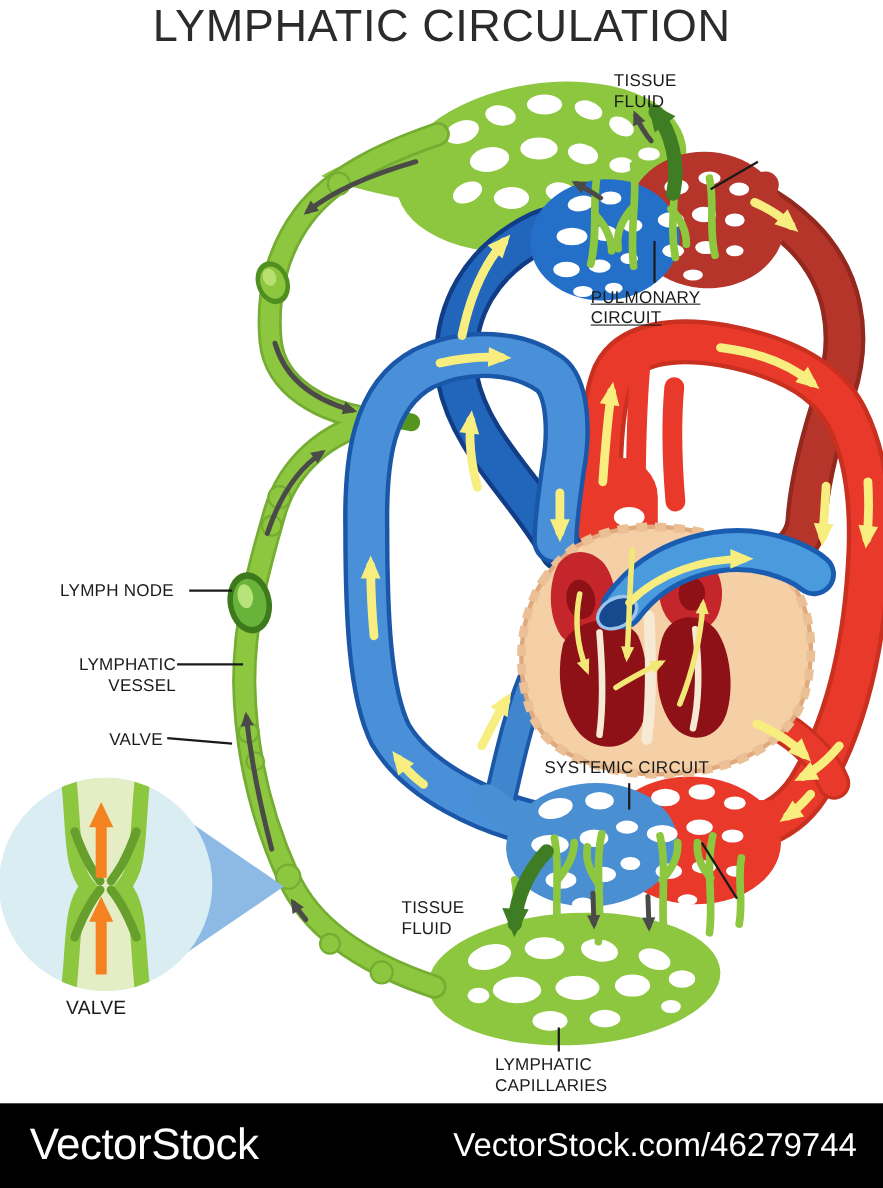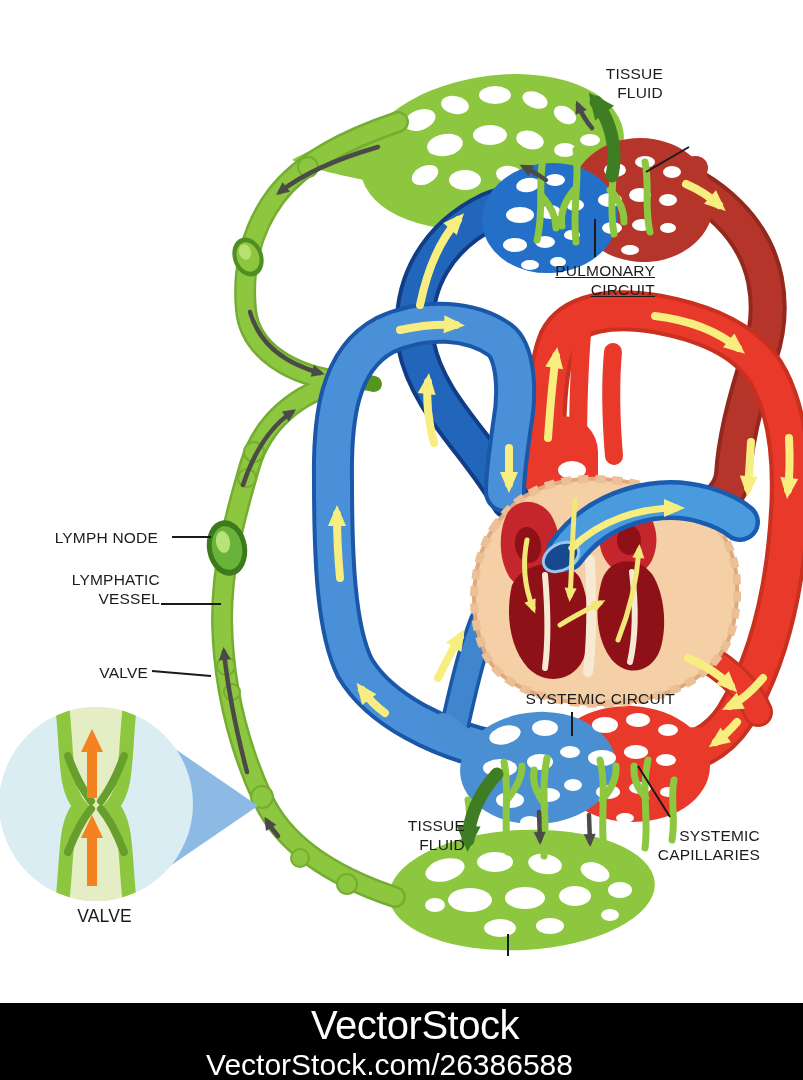--- a/index.html
+++ b/index.html
@@ -3,32 +3,33 @@
 <meta charset="utf-8">
 <style>
   html,body{margin:0;padding:0;background:#e8e8e8;}
   .stage{position:relative;width:803px;height:1080px;background:#ffffff;overflow:hidden;
          font-family:"Liberation Sans",sans-serif;}
   .title{position:absolute;top:0;left:0;width:803px;text-align:center;
          font-size:41px;font-weight:400;color:#2b2b2b;letter-spacing:.5px;}
   svg.art{position:absolute;top:0;left:0;}
   .lbl{position:absolute;font-size:15.5px;line-height:1.25;color:#1b1b1b;
        letter-spacing:.2px;font-weight:400;}
-  .c{text-align:right;} .r{text-align:right;}
+  .c{text-align:left;} .r{text-align:right;}
   .inset-lbl{font-size:17.5px;}
   .footer{position:absolute;left:0;bottom:0;width:803px;height:77px;background:#000;
-          display:flex;align-items:center;justify-content:space-between;flex-direction:column;}
+          display:flex;align-items:center;justify-content:space-between;}
   .brand{color:#fff;font-size:40px;font-weight:500;letter-spacing:-.5px;margin-left:27px;}
   .credit{color:#fff;font-size:30px;font-weight:400;margin-right:24px;}
 </style>
 </head>
 <body>
 
 <div class="stage">
 
+  <div class="title">LYMPHATIC CIRCULATION</div>
 
   <svg class="art" width="803" height="1003" viewBox="0 0 803 1003">
     <defs>
       <marker id="ay" markerUnits="userSpaceOnUse" markerWidth="26" markerHeight="26" refX="14" refY="12" orient="auto">
           <path d="M2,3L23,12L2,21Z" fill="#f7ee7f"></path>
         </marker>
       <marker id="ays" markerUnits="userSpaceOnUse" markerWidth="17" markerHeight="17" refX="9" refY="8" orient="auto">
           <path d="M1,2L15,8L1,14Z" fill="#f2e878"></path>
         </marker>
       <marker id="ag" markerUnits="userSpaceOnUse" markerWidth="16" markerHeight="16" refX="9" refY="8" orient="auto">
@@ -307,24 +308,24 @@
       <path d="M152,671 L211,676"></path>
       <path d="M572,712 L572,736"></path>
       <path d="M638,766 L670,817"></path>
       <path d="M508,934 L508,956"></path>
     </g>
   </svg>
 
   <div class="lbl c" style="left:558px;top:64px;width:105px;">TISSUE FLUID</div>
   <div class="lbl c" style="left:537px;top:261px;width:118px;text-decoration:underline;">PULMONARY CIRCUIT</div>
   <div class="lbl r" style="left:48px;top:528px;width:110px;">LYMPH NODE</div>
-  <div class="lbl r" style="left:12px;top:570px;width:148px;">LYMPHATIC VESSEL</div>
+  <div class="lbl r" style="left:12px;top:595px;width:148px;">LYMPHATIC VESSEL</div>
   <div class="lbl r" style="left:92px;top:663px;width:56px;">VALVE</div>
-  <div class="lbl c" style="left:520px;top:689px;width:155px;">SYSTEMIC CIRCUIT</div>
+  <div class="lbl c" style="left:495px;top:689px;width:155px;">SYSTEMIC CIRCUIT</div>
   <div class="lbl c" style="left:365px;top:816px;width:100px;">TISSUE FLUID</div>
-  <div class="lbl c" style="left:648px;top:826px;width:112px;">SYSTEMIC CAPILLARIES</div>
+  <div class="lbl c" style="left:450px;top:959px;width:118px;">LYMPHATIC CAPILLARIES</div>
   <div class="lbl c inset-lbl" style="left:60px;top:906px;width:72px;">VALVE</div>
 
   <div class="footer">
     <span class="brand">VectorStock</span>
-    <span class="credit">VectorStock.com/26386588</span>
+    <span class="credit">VectorStock.com/46279744</span>
   </div>
 </div>
 
 </body></html>

